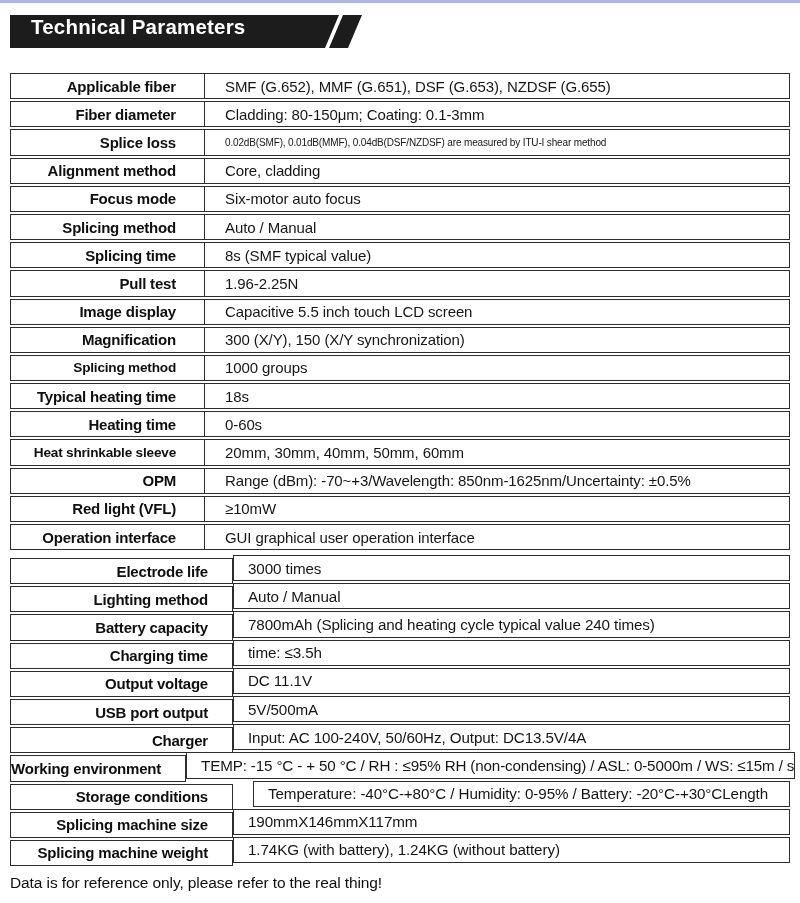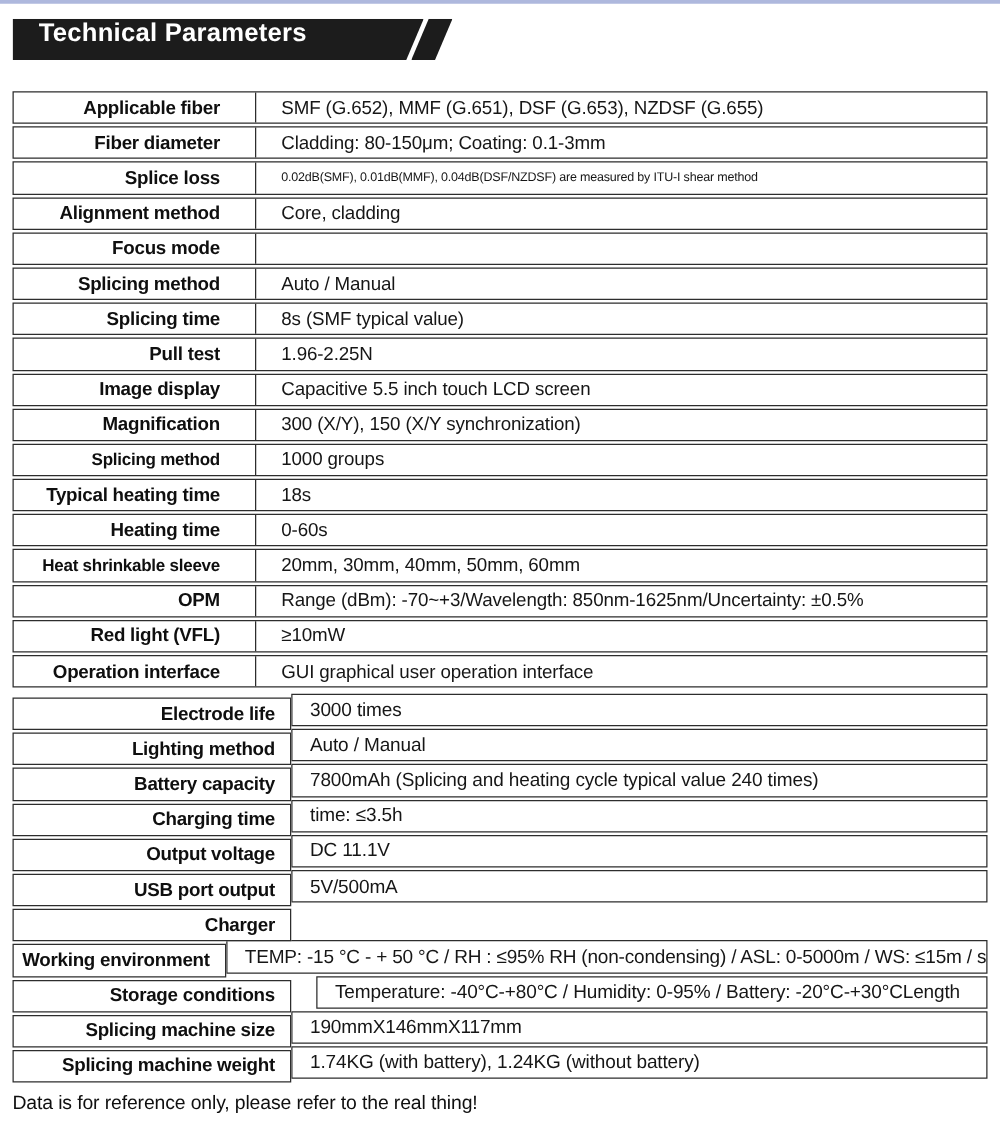--- a/index.html
+++ b/index.html
@@ -49,21 +49,21 @@
     flex:1;font-size:15px;color:#161616;letter-spacing:-.1px;
   }
   
   #table1 .row{border:1.5px solid #2d2d2d;background:#fff;}
   #table1 .lab{width:194px;border-right:1.5px solid #2d2d2d;padding-right:28px;}
   #table1 .val{padding-left:20px;}
   
   #table2 .row{border:none;}
   #table2 .lab{
     width:223px;border:1.5px solid #2d2d2d;background:#fff;
-    position:relative;top:3px;padding-right:12px;
+    position:relative;top:3px;padding-right:24px;
   }
   #table2 .val{
     border:1.5px solid #2d2d2d;background:#fff;
     padding-left:14px;font-size:15.2px;
   }
   
   .val.sm{font-size:10px;letter-spacing:-.15px;}
   .val.md{font-size:14px;margin-left:20px;}
   .lab.sm{font-size:13.6px;}
   .footer-note{
@@ -97,20 +97,21 @@
     <div class="cell val sm">0.02dB(SMF), 0.01dB(MMF), 0.04dB(DSF/NZDSF) are measured by ITU-I shear method</div>
   </div>
 
   <div class="row">
     <div class="cell lab">Alignment method</div>
     <div class="cell val">Core, cladding</div>
   </div>
 
   <div class="row">
     <div class="cell lab">Focus mode</div>
+    <div class="cell val">Six-motor auto focus</div>
   </div>
 
   <div class="row">
     <div class="cell lab">Splicing method</div>
     <div class="cell val">Auto / Manual</div>
   </div>
 
   <div class="row">
     <div class="cell lab">Splicing time</div>
     <div class="cell val">8s (SMF typical value)</div>
@@ -193,20 +194,21 @@
     <div class="cell val">DC 11.1V</div>
   </div>
 
   <div class="row">
     <div class="cell lab">USB port output</div>
     <div class="cell val">5V/500mA</div>
   </div>
 
   <div class="row">
     <div class="cell lab">Charger</div>
+    <div class="cell val">Input: AC 100-240V, 50/60Hz, Output: DC13.5V/4A</div>
   </div>
 
   <div class="row">
     <div class="cell lab">Working environment</div>
     <div class="cell val sm">TEMP: -15 °C - + 50 °C / RH : ≤95% RH (non-condensing) / ASL: 0-5000m / WS: ≤15m / s</div>
   </div>
 
   <div class="row">
     <div class="cell lab">Storage conditions</div>
     <div class="cell val md">Temperature: -40°C-+80°C / Humidity: 0-95% / Battery: -20°C-+30°CLength</div>

